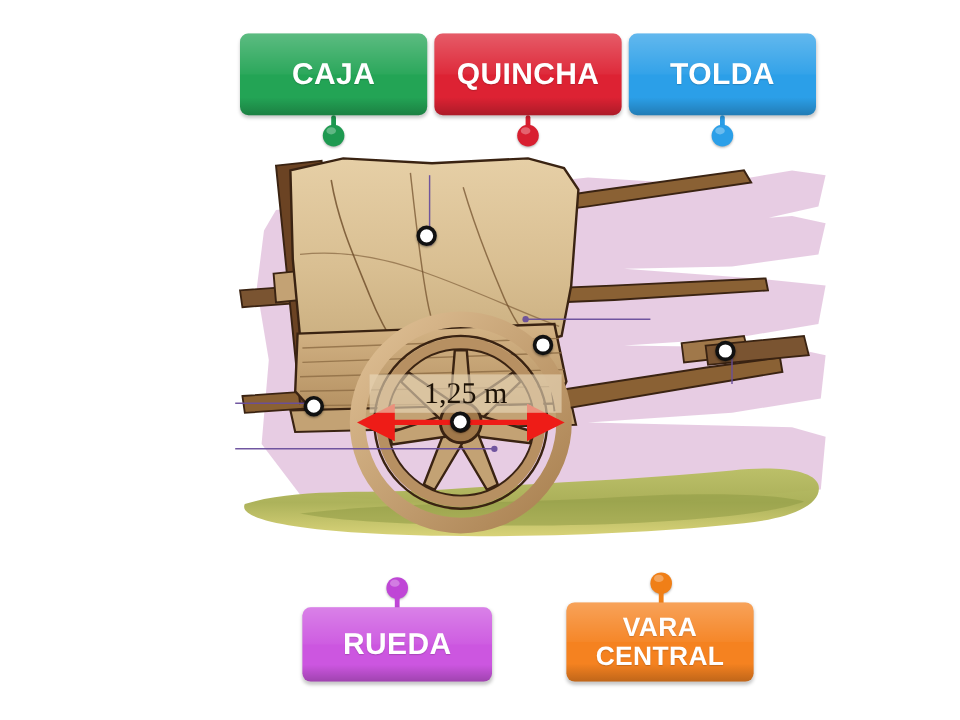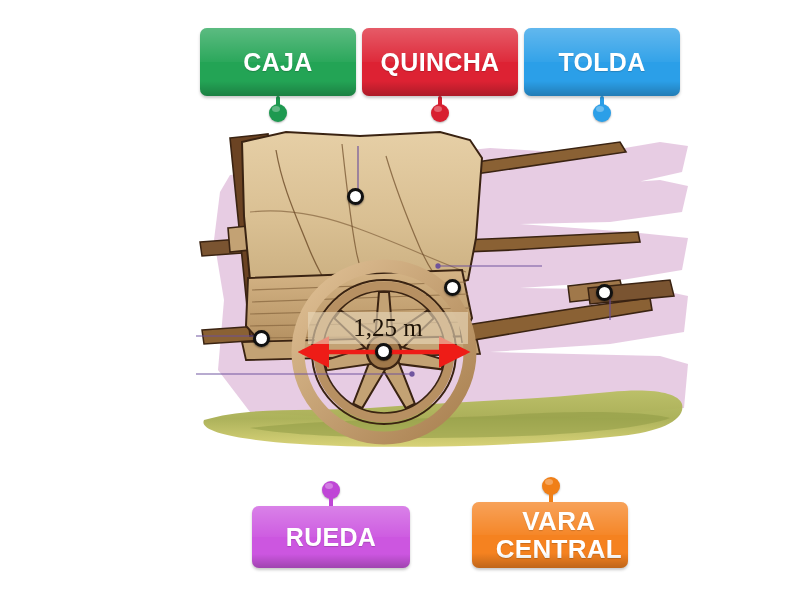--- a/index.html
+++ b/index.html
@@ -264,20 +264,20 @@
   </div>
 
   <div class="knob" style="left:282px; top:481px; background:#bf46d6;"></div>
   <div class="stem" style="left:289px; top:492px; height:16px; background:#bf46d6;"></div>
   <div class="label-card" style="left:212px; top:506px; width:158px; height:62px; background:#cc56e0; font-size:25px;">
     <span class="label-text">RUEDA</span>
   </div>
 
   <div class="knob" style="left:502px; top:477px; background:#f07f17;"></div>
   <div class="stem" style="left:509px; top:488px; height:16px; background:#f07f17;"></div>
-  <div class="label-card" style="left:432px; top:502px; width:156px; height:66px; background:#f58220; font-size:26px;justify-content:flex-end;">
+  <div class="label-card" style="left:432px; top:502px; width:156px; height:66px; background:#f58220; font-size:22px;">
     <span class="label-text">
       <span>VARA</span><br>
       <span>CENTRAL</span>
     </span>
   </div>
 
 </div>
 
 </body></html>

